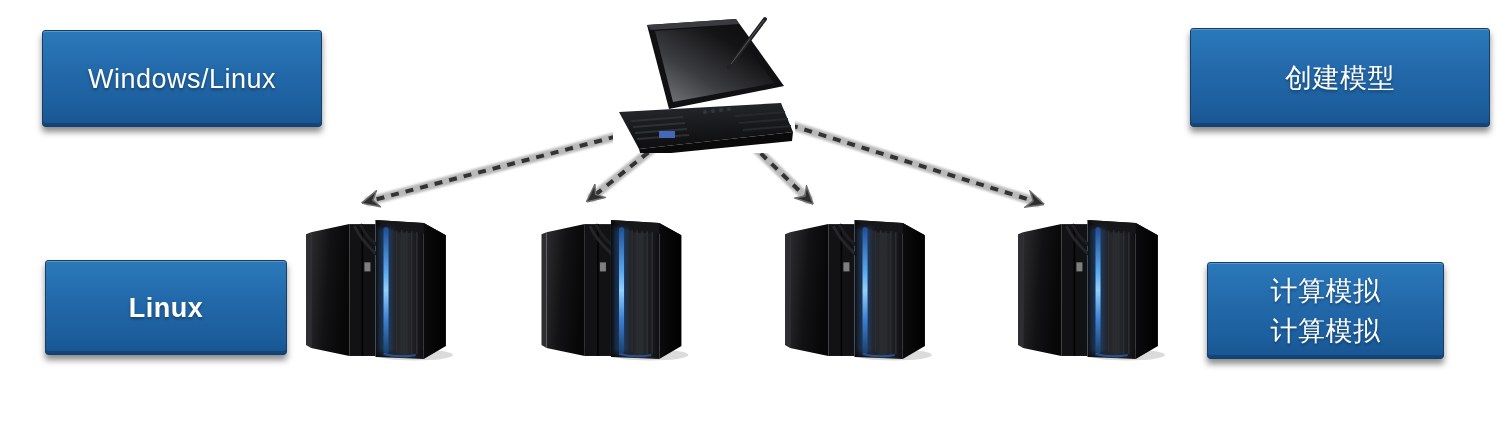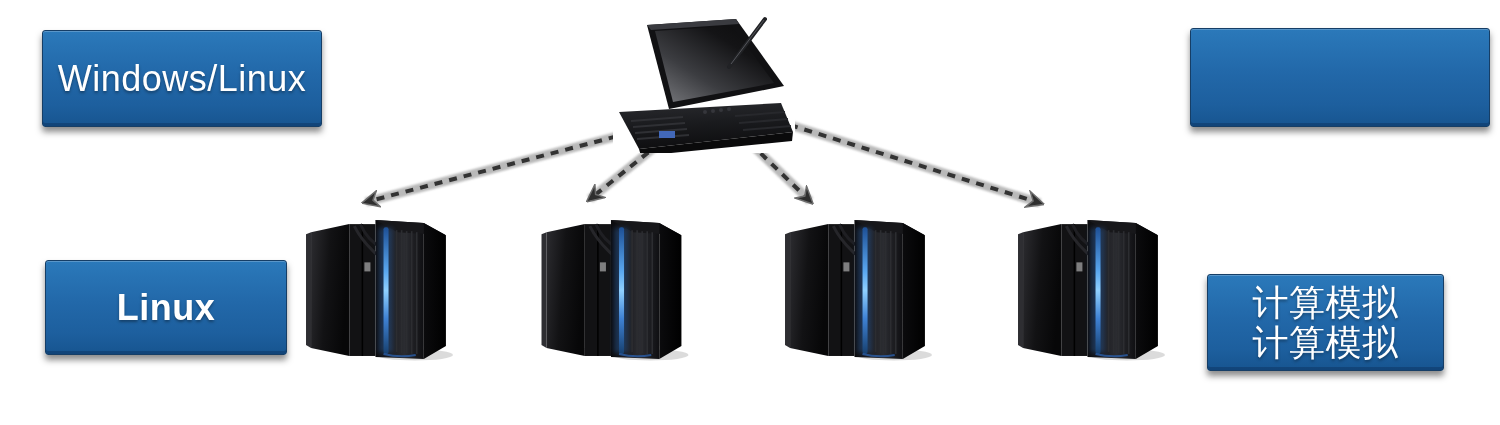--- a/index.html
+++ b/index.html
@@ -14,28 +14,28 @@
   .server-1{left:304px;}
   .server-2{left:536px;width:160px;}
   .server-3{left:783px;}
   .server-4{left:1016px;}
   .node-card svg{width:100%;height:100%;display:block;}
   .label-box{
     position:absolute;z-index:3;display:flex;flex-direction:column;justify-content:center;align-items:center;
     background:linear-gradient(180deg,#2b79ba 0%,#2268a9 45%,#1d5f9e 78%,#175590 100%);
     border:1px solid #163e66;border-radius:3px;
     box-shadow:0 5px 6px rgba(45,45,45,0.55), inset 0 1px 0 rgba(255,255,255,0.22), inset 0 -3px 0 rgba(0,20,50,0.25);
-    color:#ffffff;text-align:center;font-size:36px;line-height:40px;
+    color:#ffffff;text-align:center;font-size:27px;line-height:40px;
     text-shadow:0 2px 3px rgba(0,0,0,0.35);
     letter-spacing:0.5px;
   }
   .box-top-left{left:42px;top:30px;width:278px;height:95px;}
   .box-top-right{left:1190px;top:28px;width:298px;height:97px;}
   .box-bottom-left{left:45px;top:260px;width:240px;height:93px;font-weight:bold;}
-  .box-bottom-right{left:1207px;top:274px;width:235px;height:95px;}
+  .box-bottom-right{left:1207px;top:262px;width:235px;height:95px;}
   .hidden-defs{position:absolute;width:0;height:0;overflow:hidden;}
 </style>
 </head>
 <body>
 
 <div class="stage">
 
   <svg class="hidden-defs" aria-hidden="true">
     <defs>
       <linearGradient id="srvLeft" x1="0" y1="0" x2="1" y2="0.25">
@@ -178,20 +178,21 @@
   <div class="node-card server-card server-4">
     <svg viewBox="0 0 152 152">
         <use href="#server-art"></use>
       </svg>
   </div>
 
   <div class="label-box box-top-left">
     <div>Windows/Linux</div>
   </div>
   <div class="label-box box-top-right">
+    <div>创建模型</div>
   </div>
   <div class="label-box box-bottom-left">
     <div>Linux</div>
   </div>
   <div class="label-box box-bottom-right">
     <div>计算模拟</div>
     <div>计算模拟</div>
   </div>
 
 </div>

